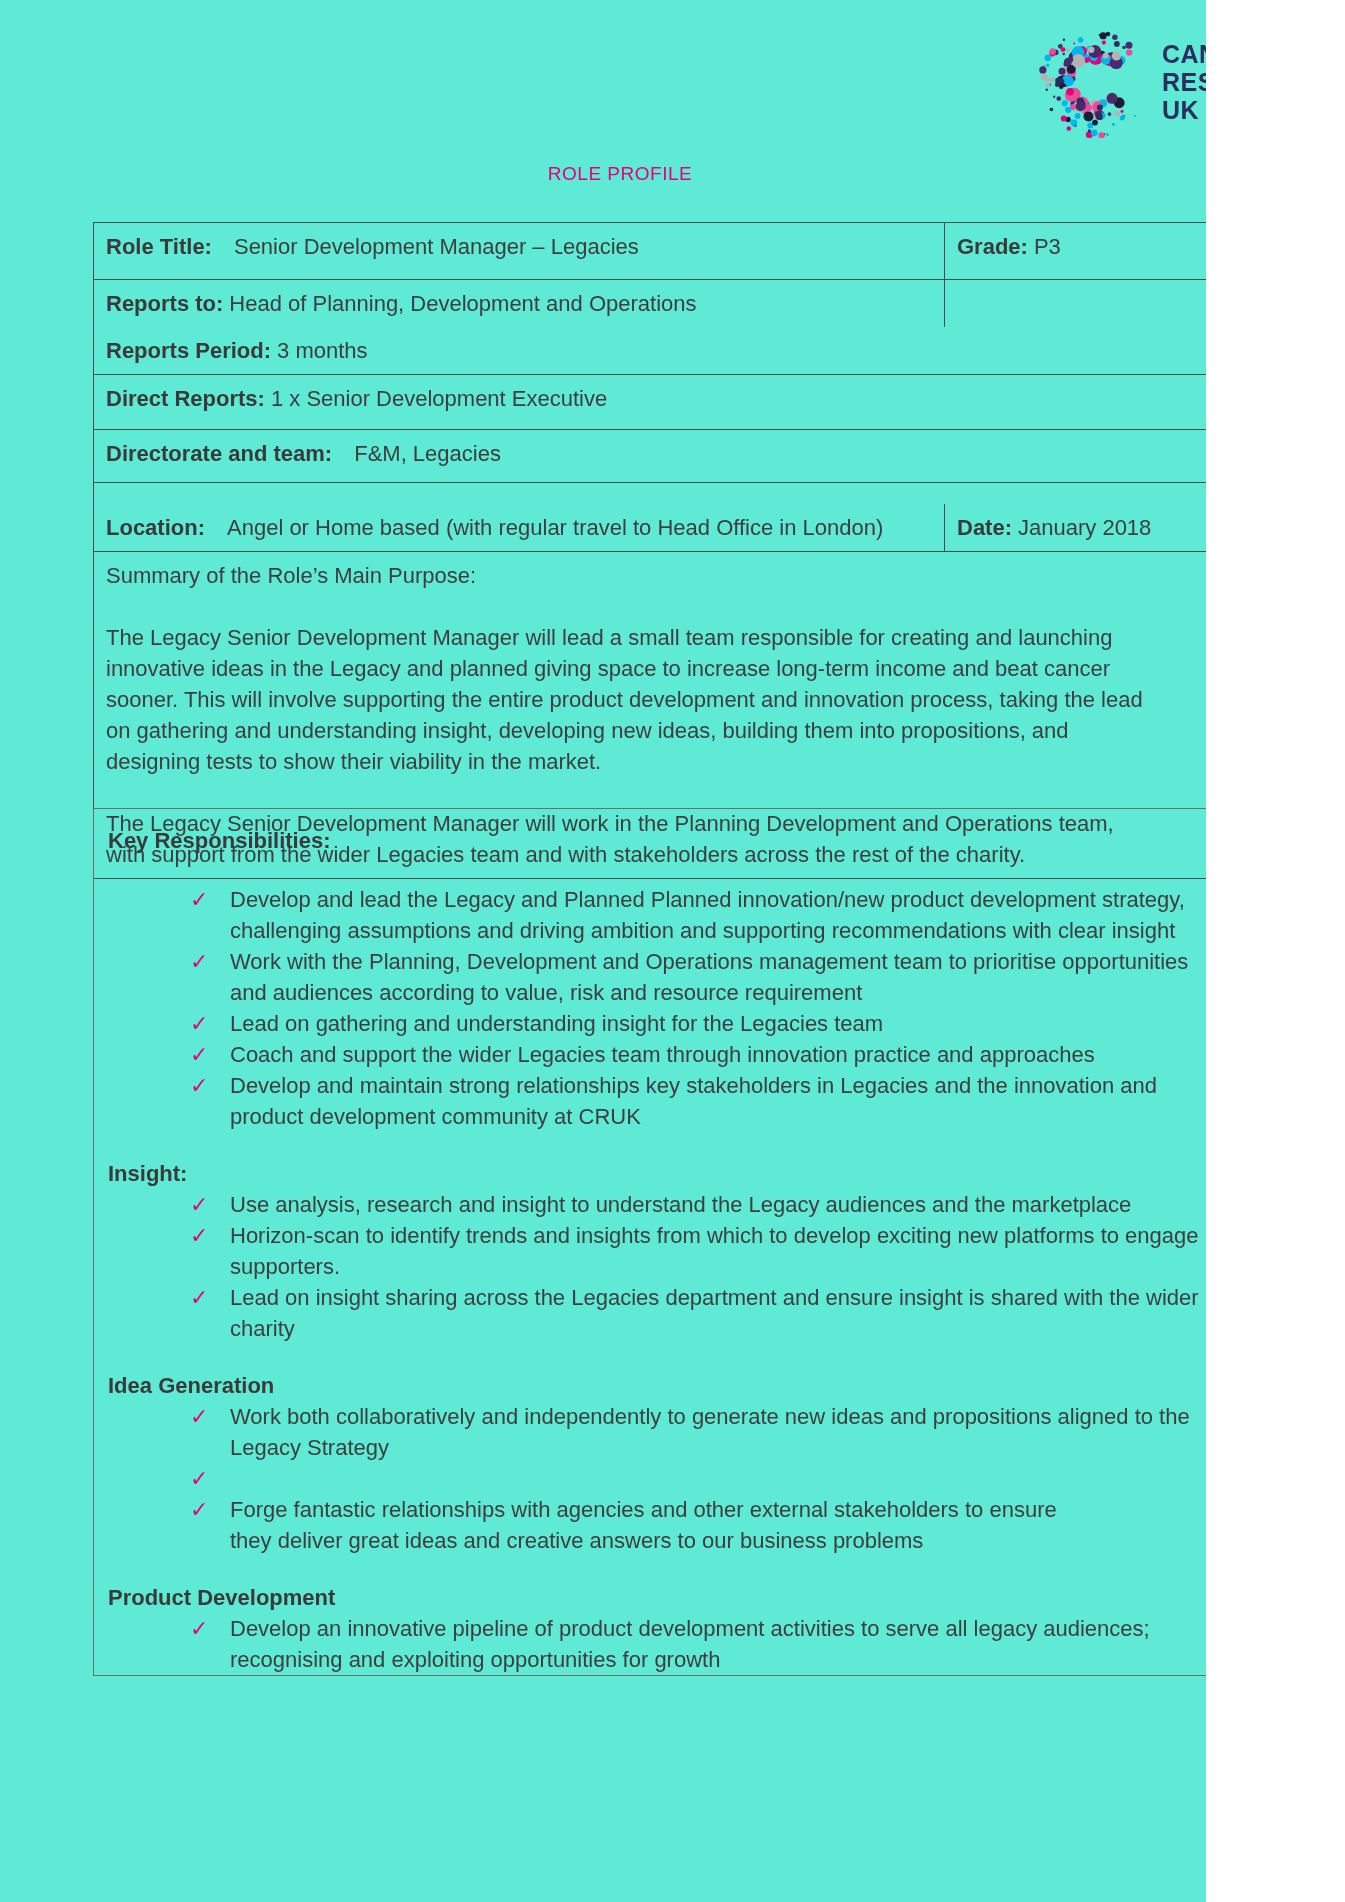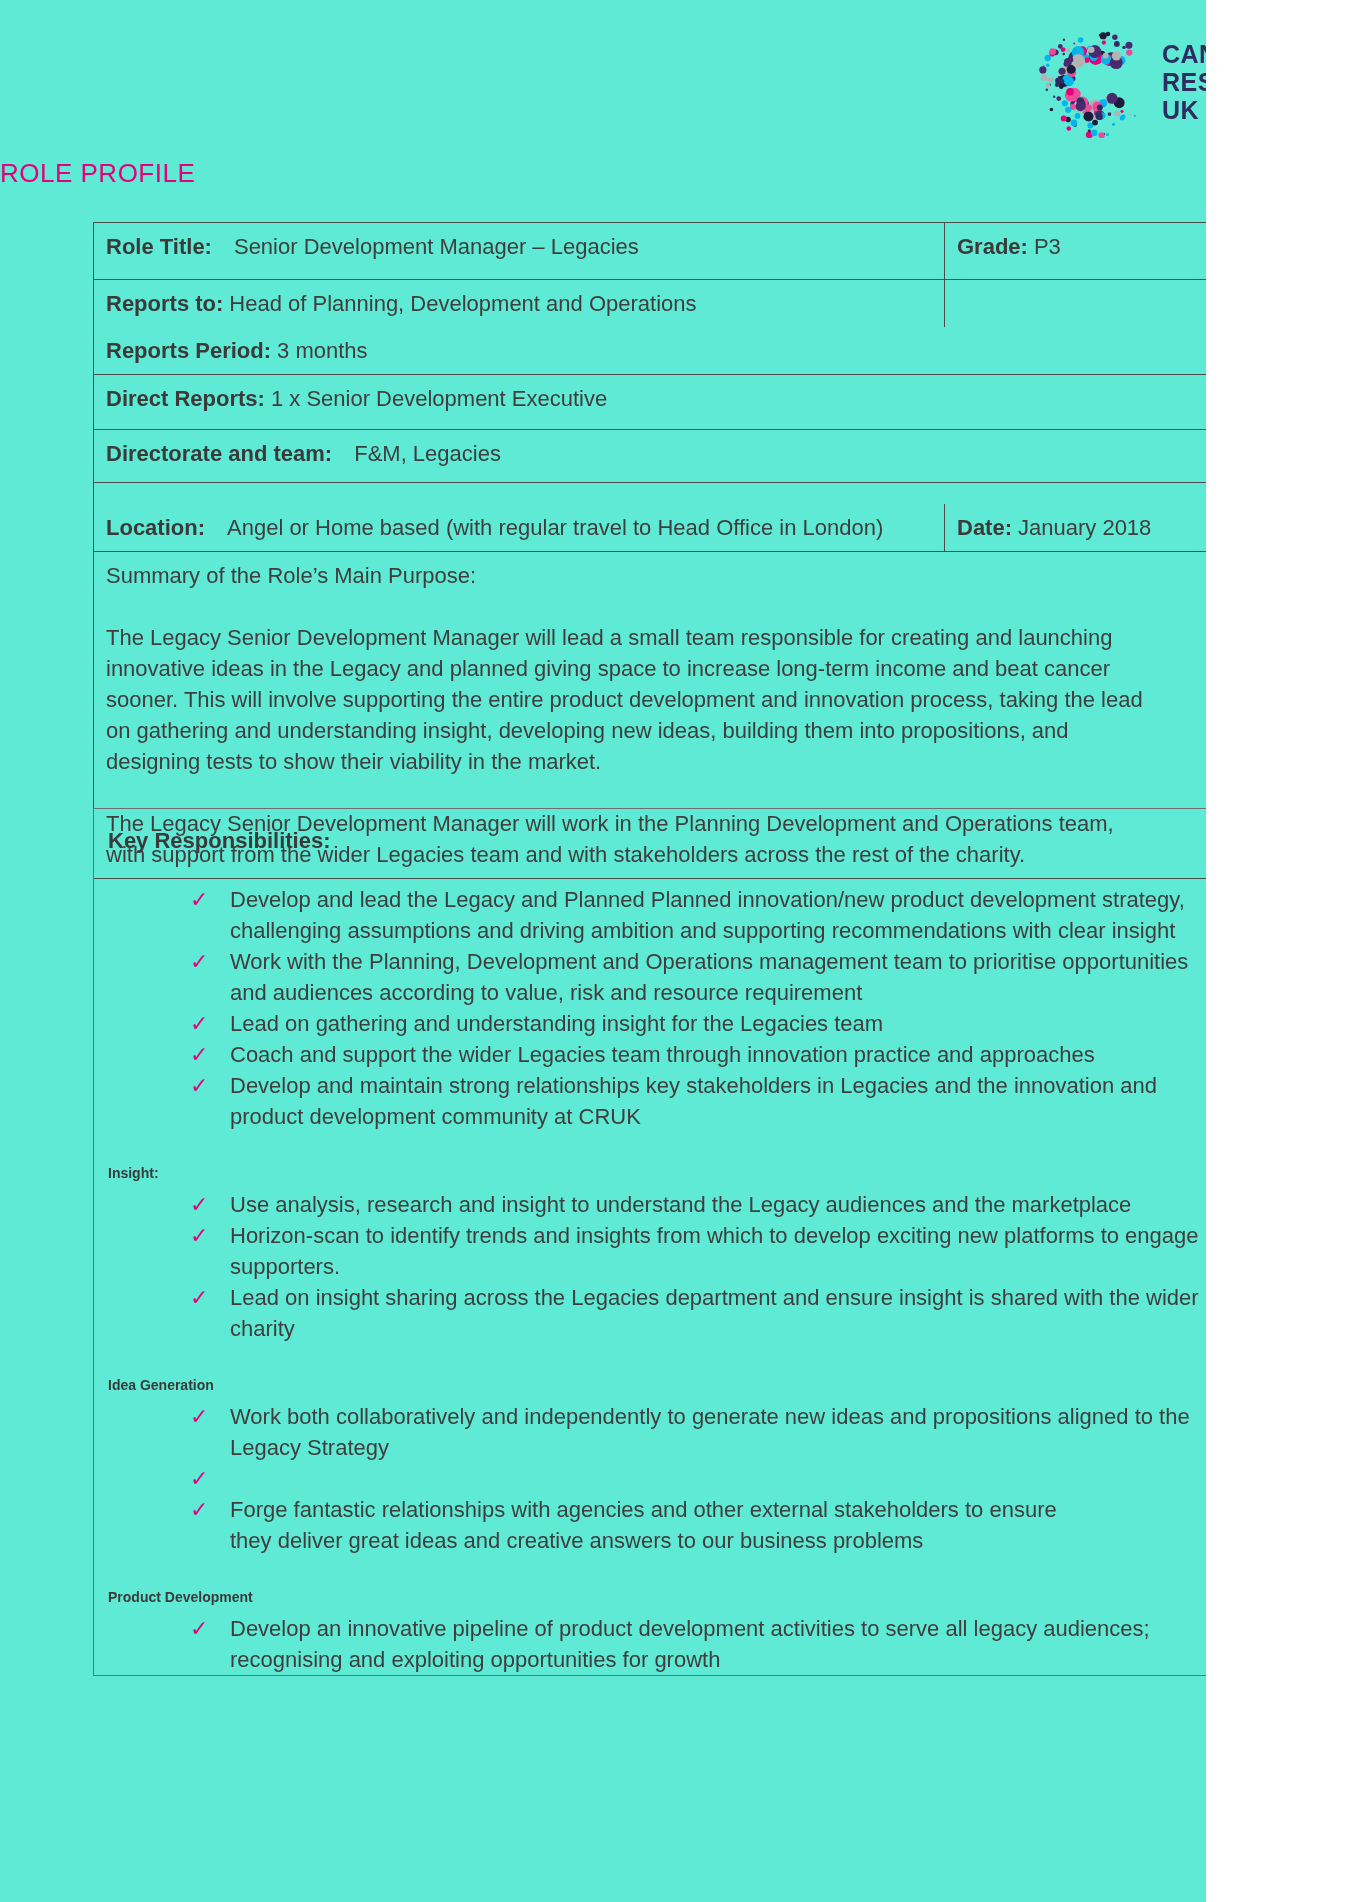--- a/index.html
+++ b/index.html
@@ -17,22 +17,23 @@
   
   .logo{position:absolute;top:26px;left:1036px;display:flex;align-items:center;gap:8px;}
   .logo-dots{width:118px;height:112px;flex:0 0 auto;}
   .logo-text{display:flex;flex-direction:column;justify-content:center;}
   .logo-text span{
     color:#2e2d62;font-weight:600;font-size:25px;line-height:28px;letter-spacing:0.5px;
   }
 
   
   .doc-title{
-    position:absolute;top:158px;left:0;width:100%;
-    color:#e5007d;font-size:26px;font-weight:500;letter-spacing:0.5px;
+    position:absolute;top:158px;left:17px;width:100%;
+    text-align:center;
+    color:#e5007d;font-size:19px;font-weight:500;letter-spacing:0.5px;
   }
 
   
   .info-table{
     position:absolute;left:93px;top:222px;width:1162px;
     border:1.5px solid #4c4c4c;
     box-sizing:border-box;
   }
   .t-row{display:flex;border-bottom:1.5px solid #4c4c4c;box-sizing:border-box;}
   .t-row:last-child{border-bottom:none;}
@@ -50,21 +51,21 @@
 
   
   .kr-box{
     position:absolute;left:93px;top:808px;width:1162px;height:868px;
     border:1.5px solid #6e6e6e;
     box-sizing:border-box;
     padding:16px 14px;
     overflow:hidden;
   }
   .kr-heading{font-weight:600;color:#3a3a3a;margin:0;font-size:22px;}
-  .kr-section-heading{font-weight:600;color:#3a3a3a;margin:26px 0 0 0;font-size:14px;}
+  .kr-section-heading{font-weight:600;color:#3a3a3a;margin:26px 0 0 0;font-size:22px;}
   ul.checklist{list-style:none;margin:0;padding:0 0 0 82px;}
   ul.first-list{margin-top:28px;}
   ul.checklist li{display:flex;align-items:flex-start;}
   .check{
     color:#e5007d;flex:0 0 26px;margin-right:14px;
     font-weight:400;font-size:22px;line-height:31px;text-align:left;
   }
   .bullet-text{white-space:pre-line;max-width:1000px;}
 </style>
 </head>

